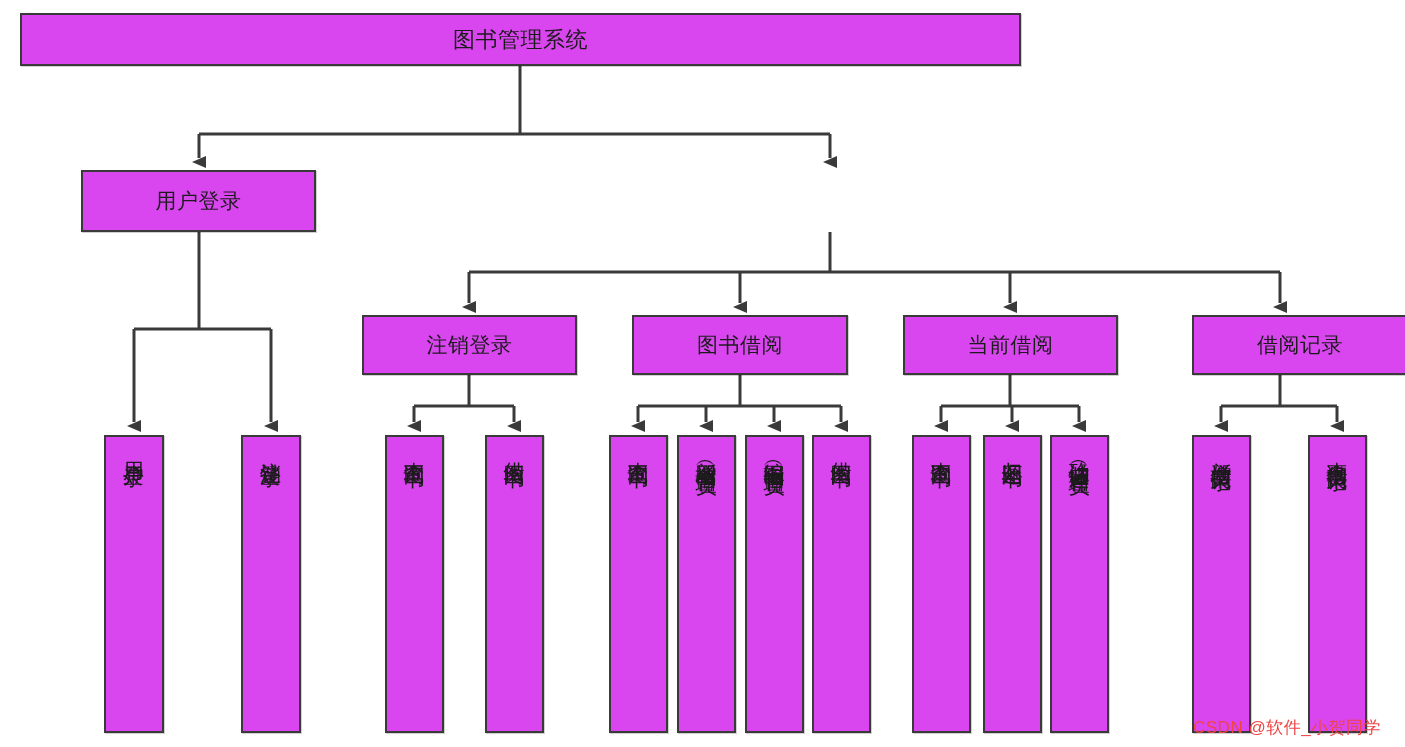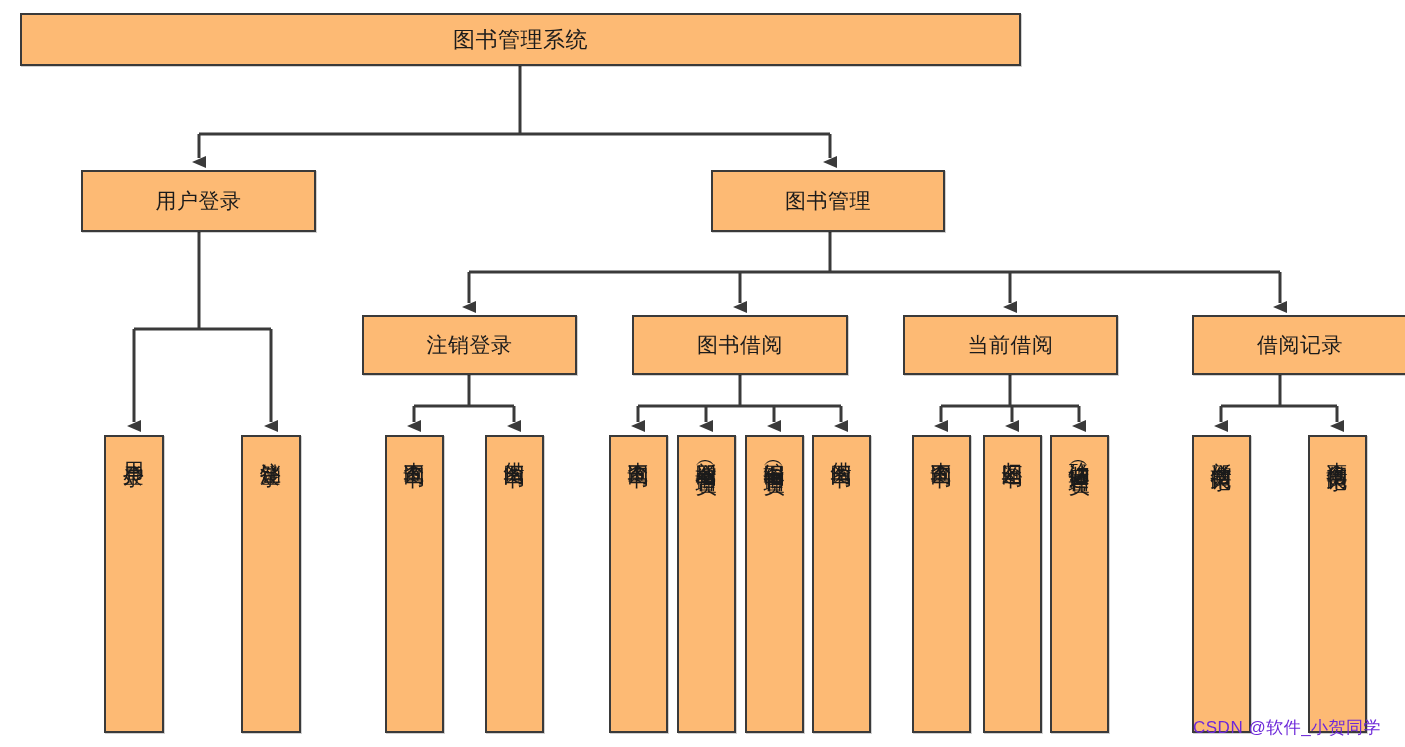--- a/index.html
+++ b/index.html
@@ -21,21 +21,21 @@
     position: absolute;
     left: 0;
     top: 0;
     width: 1405px;
     height: 747px;
   }
   .node {
     position: absolute;
     box-sizing: border-box;
     border: 2px solid #3a3a3a;
-    background: #fdba74;
+    background: #d946ef;
     display: flex;
     align-items: center;
     justify-content: center;
     color: #1b1b1b;
     box-shadow: 1px 1px 0 rgba(0,0,0,0.18);
   }
   .node .lbl {
     display: block;
     text-align: center;
     line-height: 1.18;
@@ -56,21 +56,21 @@
     writing-mode: vertical-rl;
     text-orientation: upright;
     font-size: 21px;
     letter-spacing: 2px;
     line-height: 1;
     margin: 0 auto;
   }
   .watermark {
     position: absolute;
     font-size: 17px;
-    color: #6d28d9;
+    color: #ef4444;
     white-space: nowrap;
     letter-spacing: 0.5px;
   }
 </style>
 </head>
 <body>
 
 <div id="canvas">
 
   <svg id="wires" viewBox="0 0 1405 747" xmlns="http://www.w3.org/2000/svg">
@@ -123,23 +123,20 @@
     </g>
   </svg>
 
   <div class="node horiz root" style="left:20px; top:13px; width:1001px; height:53px;">
     <span class="lbl">图书管理系统</span>
   </div>
 
   <div class="node horiz" style="left:81px; top:170px; width:235px; height:62px;">
     <span class="lbl">用户登录</span>
   </div>
-  <div class="node horiz" style="left:711px; top:170px; width:234px; height:62px;">
-    <span class="lbl">图书管理</span>
-  </div>
 
   <div class="node horiz" style="left:362px; top:315px; width:215px; height:60px;">
     <span class="lbl">注销登录</span>
   </div>
   <div class="node horiz" style="left:632px; top:315px; width:216px; height:60px;">
     <span class="lbl">图书借阅</span>
   </div>
   <div class="node horiz" style="left:903px; top:315px; width:215px; height:60px;">
     <span class="lbl">当前借阅</span>
   </div>

